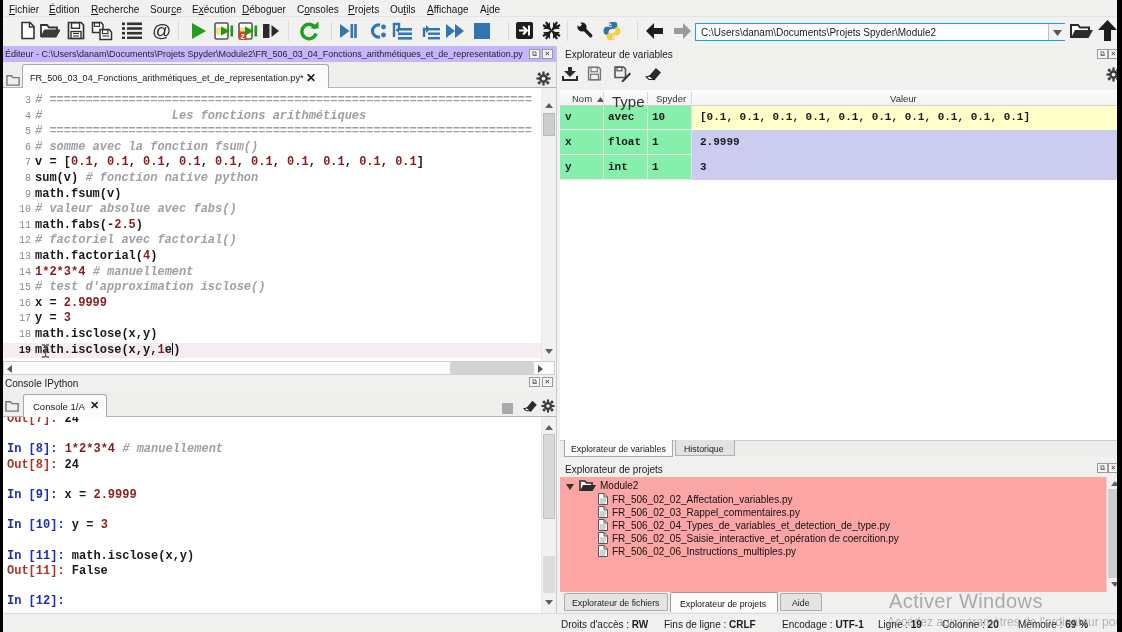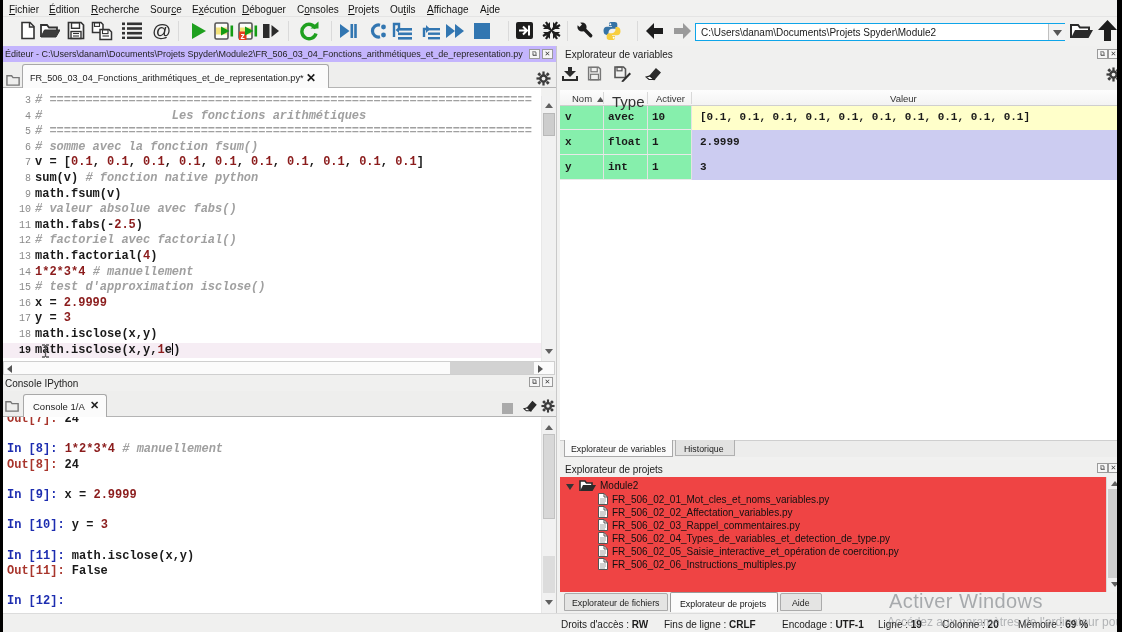--- a/index.html
+++ b/index.html
@@ -375,21 +375,21 @@
 </div>
 
 <div class="abs" style="left:560px;top:90px;width:557px;height:90px;background:#86efac" id="vartable">
 
   <div class="abs" style="left:0;top:0;width:557px;height:16px;background:linear-gradient(#fdfdfd,#f3f3f3);border-bottom:1px solid #cfcfcf">
     <span class="abs" style="left:12px;top:3px;font-size:9.5px;color:#333">Nom</span>
     <svg class="abs" style="left:37px;top:7px" width="7" height="5" viewBox="0 0 7 5">
         <path d="M0 5 L7 5 L3.5 0 Z" fill="#555"></path>
       </svg>
     <span class="abs" style="left:52px;top:3px;font-size:15px;color:#333">Type</span>
-    <span class="abs" style="left:96px;top:3px;font-size:9.5px;color:#333">Activer</span>
+    <span class="abs" style="left:96px;top:3px;font-size:9.5px;color:#333">Spyder</span>
     <span class="abs" style="left:330px;top:3px;font-size:9.5px;color:#333">Valeur</span>
     <div class="abs" style="left:43px;top:2px;width:1px;height:12px;background:#d8d8d8"></div>
     <div class="abs" style="left:87px;top:2px;width:1px;height:12px;background:#d8d8d8"></div>
     <div class="abs" style="left:131px;top:2px;width:1px;height:12px;background:#d8d8d8"></div>
   </div>
 
   <div class="abs mono" style="left:0;top:16px;width:557px;height:24px;font-size:11px;font-weight:bold;color:#1a1a1a">
     <span class="abs" style="left:5px;top:5px">v</span>
     <span class="abs" style="left:48px;top:5px">avec</span>
     <span class="abs" style="left:92px;top:5px">10</span>
@@ -431,35 +431,30 @@
 <div class="abs" style="left:675px;top:440px;width:60px;height:16px;background:#e2e2e1;border:1px solid #b0b0b0;border-top:none">
   <span class="abs" style="left:8px;top:4px;font-size:8.8px;color:#1a1a1a;white-space:nowrap">Historique</span>
 </div>
 
 <div class="abs" style="left:560px;top:460px;width:557px;height:17px;background:#f0f0ef">
   <div class="abs" style="left:5px;top:4px;font-size:10px;color:#1c1c1c">Explorateur de projets</div>
 </div>
 <div class="winbtn" style="left:1097px;top:463px">⧉</div>
 <div class="winbtn" style="left:1108px;top:463px">✕</div>
 
-<div class="abs" style="left:560px;top:477px;width:557px;height:115px;background:#ef4444;overflow:hidden" id="ptree">
+<div class="abs" style="left:560px;top:477px;width:557px;height:115px;background:#fca5a5;overflow:hidden" id="ptree">
   <svg class="abs" style="left:6px;top:7px" width="8" height="6" viewBox="0 0 8 6">
       <path d="M0 0 L8 0 L4 6 Z" fill="#333"></path>
     </svg>
   <svg class="abs" style="left:19px;top:3px" width="17" height="13" viewBox="0 0 17 13">
     <path d="M1 11 L1 1 L6 1 L7.5 3 L13 3 L13 5" fill="#fff" stroke="#2b2b2b" stroke-width="1.6"></path>
     <path d="M1 11 L4 5 L17 5 L13.5 11 Z" fill="#2b2b2b"></path>
   </svg>
   <span class="abs" style="left:40px;top:3px;font-size:10px;color:#111">Module2</span>
   <div class="abs" style="left:0;top:16px;width:540px">
-    <div class="frow"><svg class="ficon" width="10" height="12" viewBox="0 0 10 12">
-          <path d="M0.5 0.5 H6 L9.5 4 V11.5 H0.5 Z" fill="#fff" stroke="#555" stroke-width="1"></path>
-          <path d="M6 0.5 V4 H9.5" fill="none" stroke="#555" stroke-width="1"></path>
-          <path d="M2 6 H8 M2 8 H8 M2 10 H7" stroke="#999" stroke-width="0.9"></path>
-        </svg>FR_506_02_01_Mot_cles_et_noms_variables.py</div>
     <div class="frow"><svg class="ficon" width="10" height="12" viewBox="0 0 10 12">
           <path d="M0.5 0.5 H6 L9.5 4 V11.5 H0.5 Z" fill="#fff" stroke="#555" stroke-width="1"></path>
           <path d="M6 0.5 V4 H9.5" fill="none" stroke="#555" stroke-width="1"></path>
           <path d="M2 6 H8 M2 8 H8 M2 10 H7" stroke="#999" stroke-width="0.9"></path>
         </svg>FR_506_02_02_Affectation_variables.py</div>
     <div class="frow"><svg class="ficon" width="10" height="12" viewBox="0 0 10 12">
           <path d="M0.5 0.5 H6 L9.5 4 V11.5 H0.5 Z" fill="#fff" stroke="#555" stroke-width="1"></path>
           <path d="M6 0.5 V4 H9.5" fill="none" stroke="#555" stroke-width="1"></path>
           <path d="M2 6 H8 M2 8 H8 M2 10 H7" stroke="#999" stroke-width="0.9"></path>
         </svg>FR_506_02_03_Rappel_commentaires.py</div>

